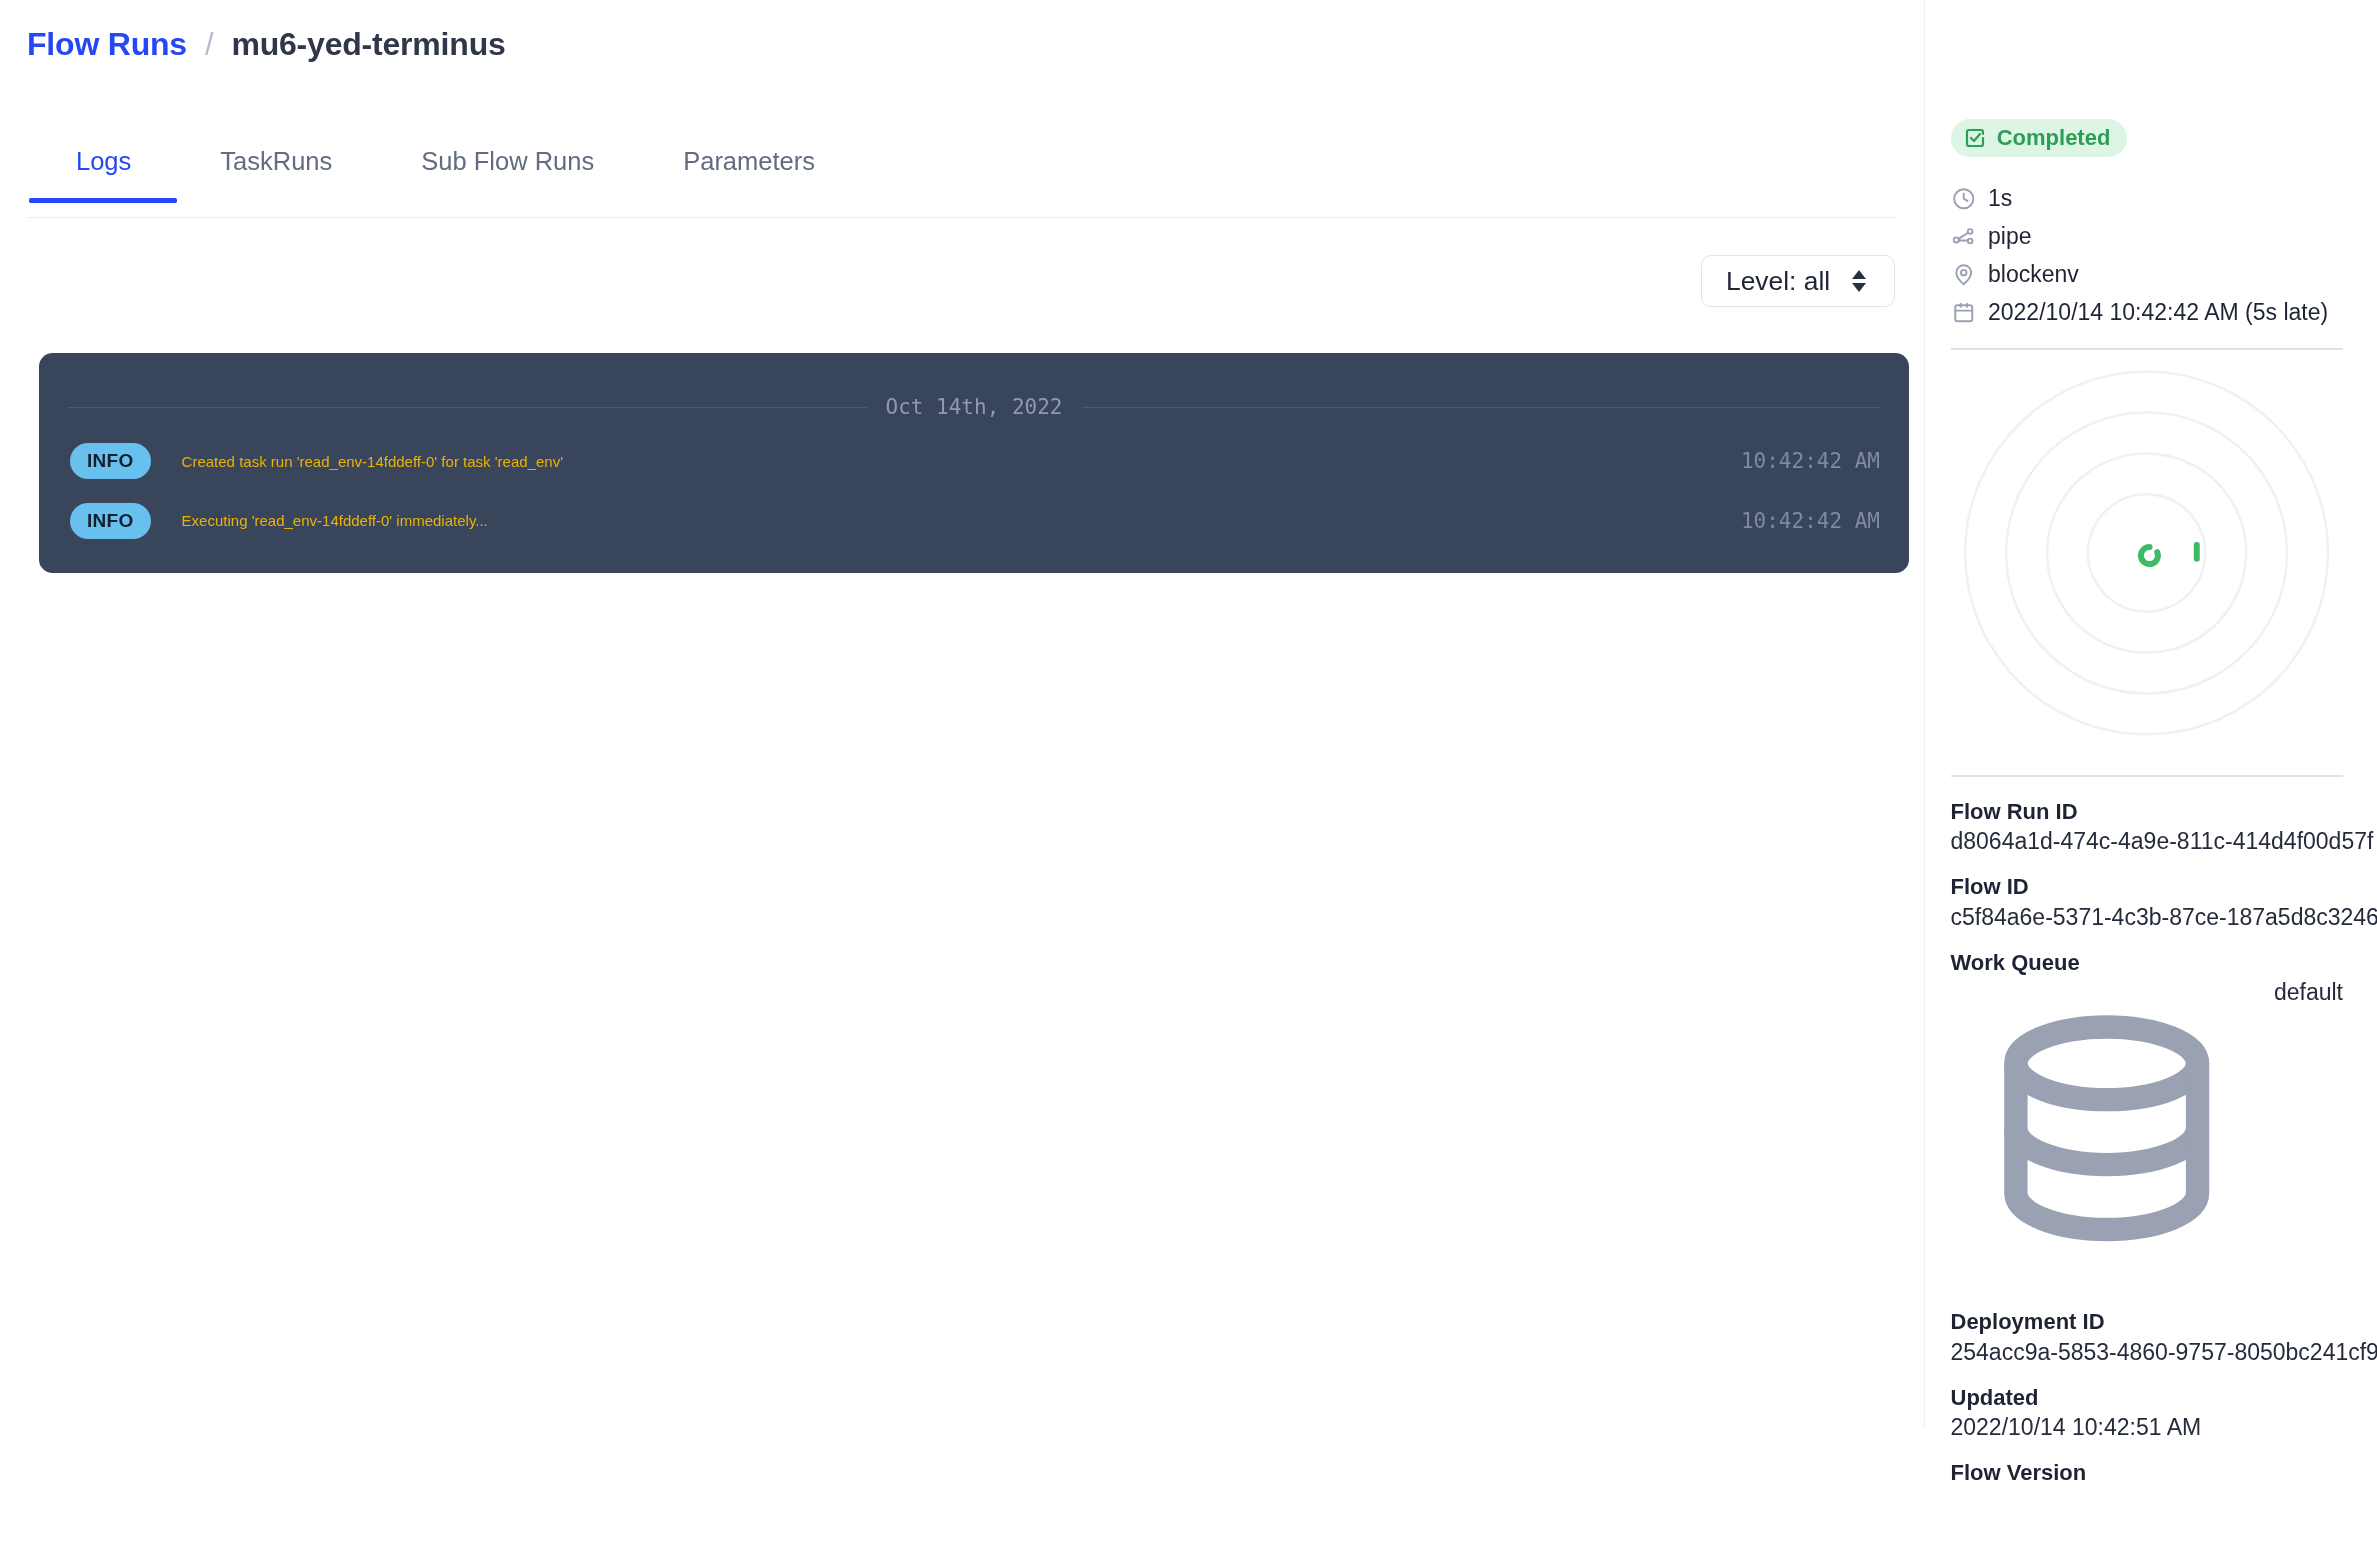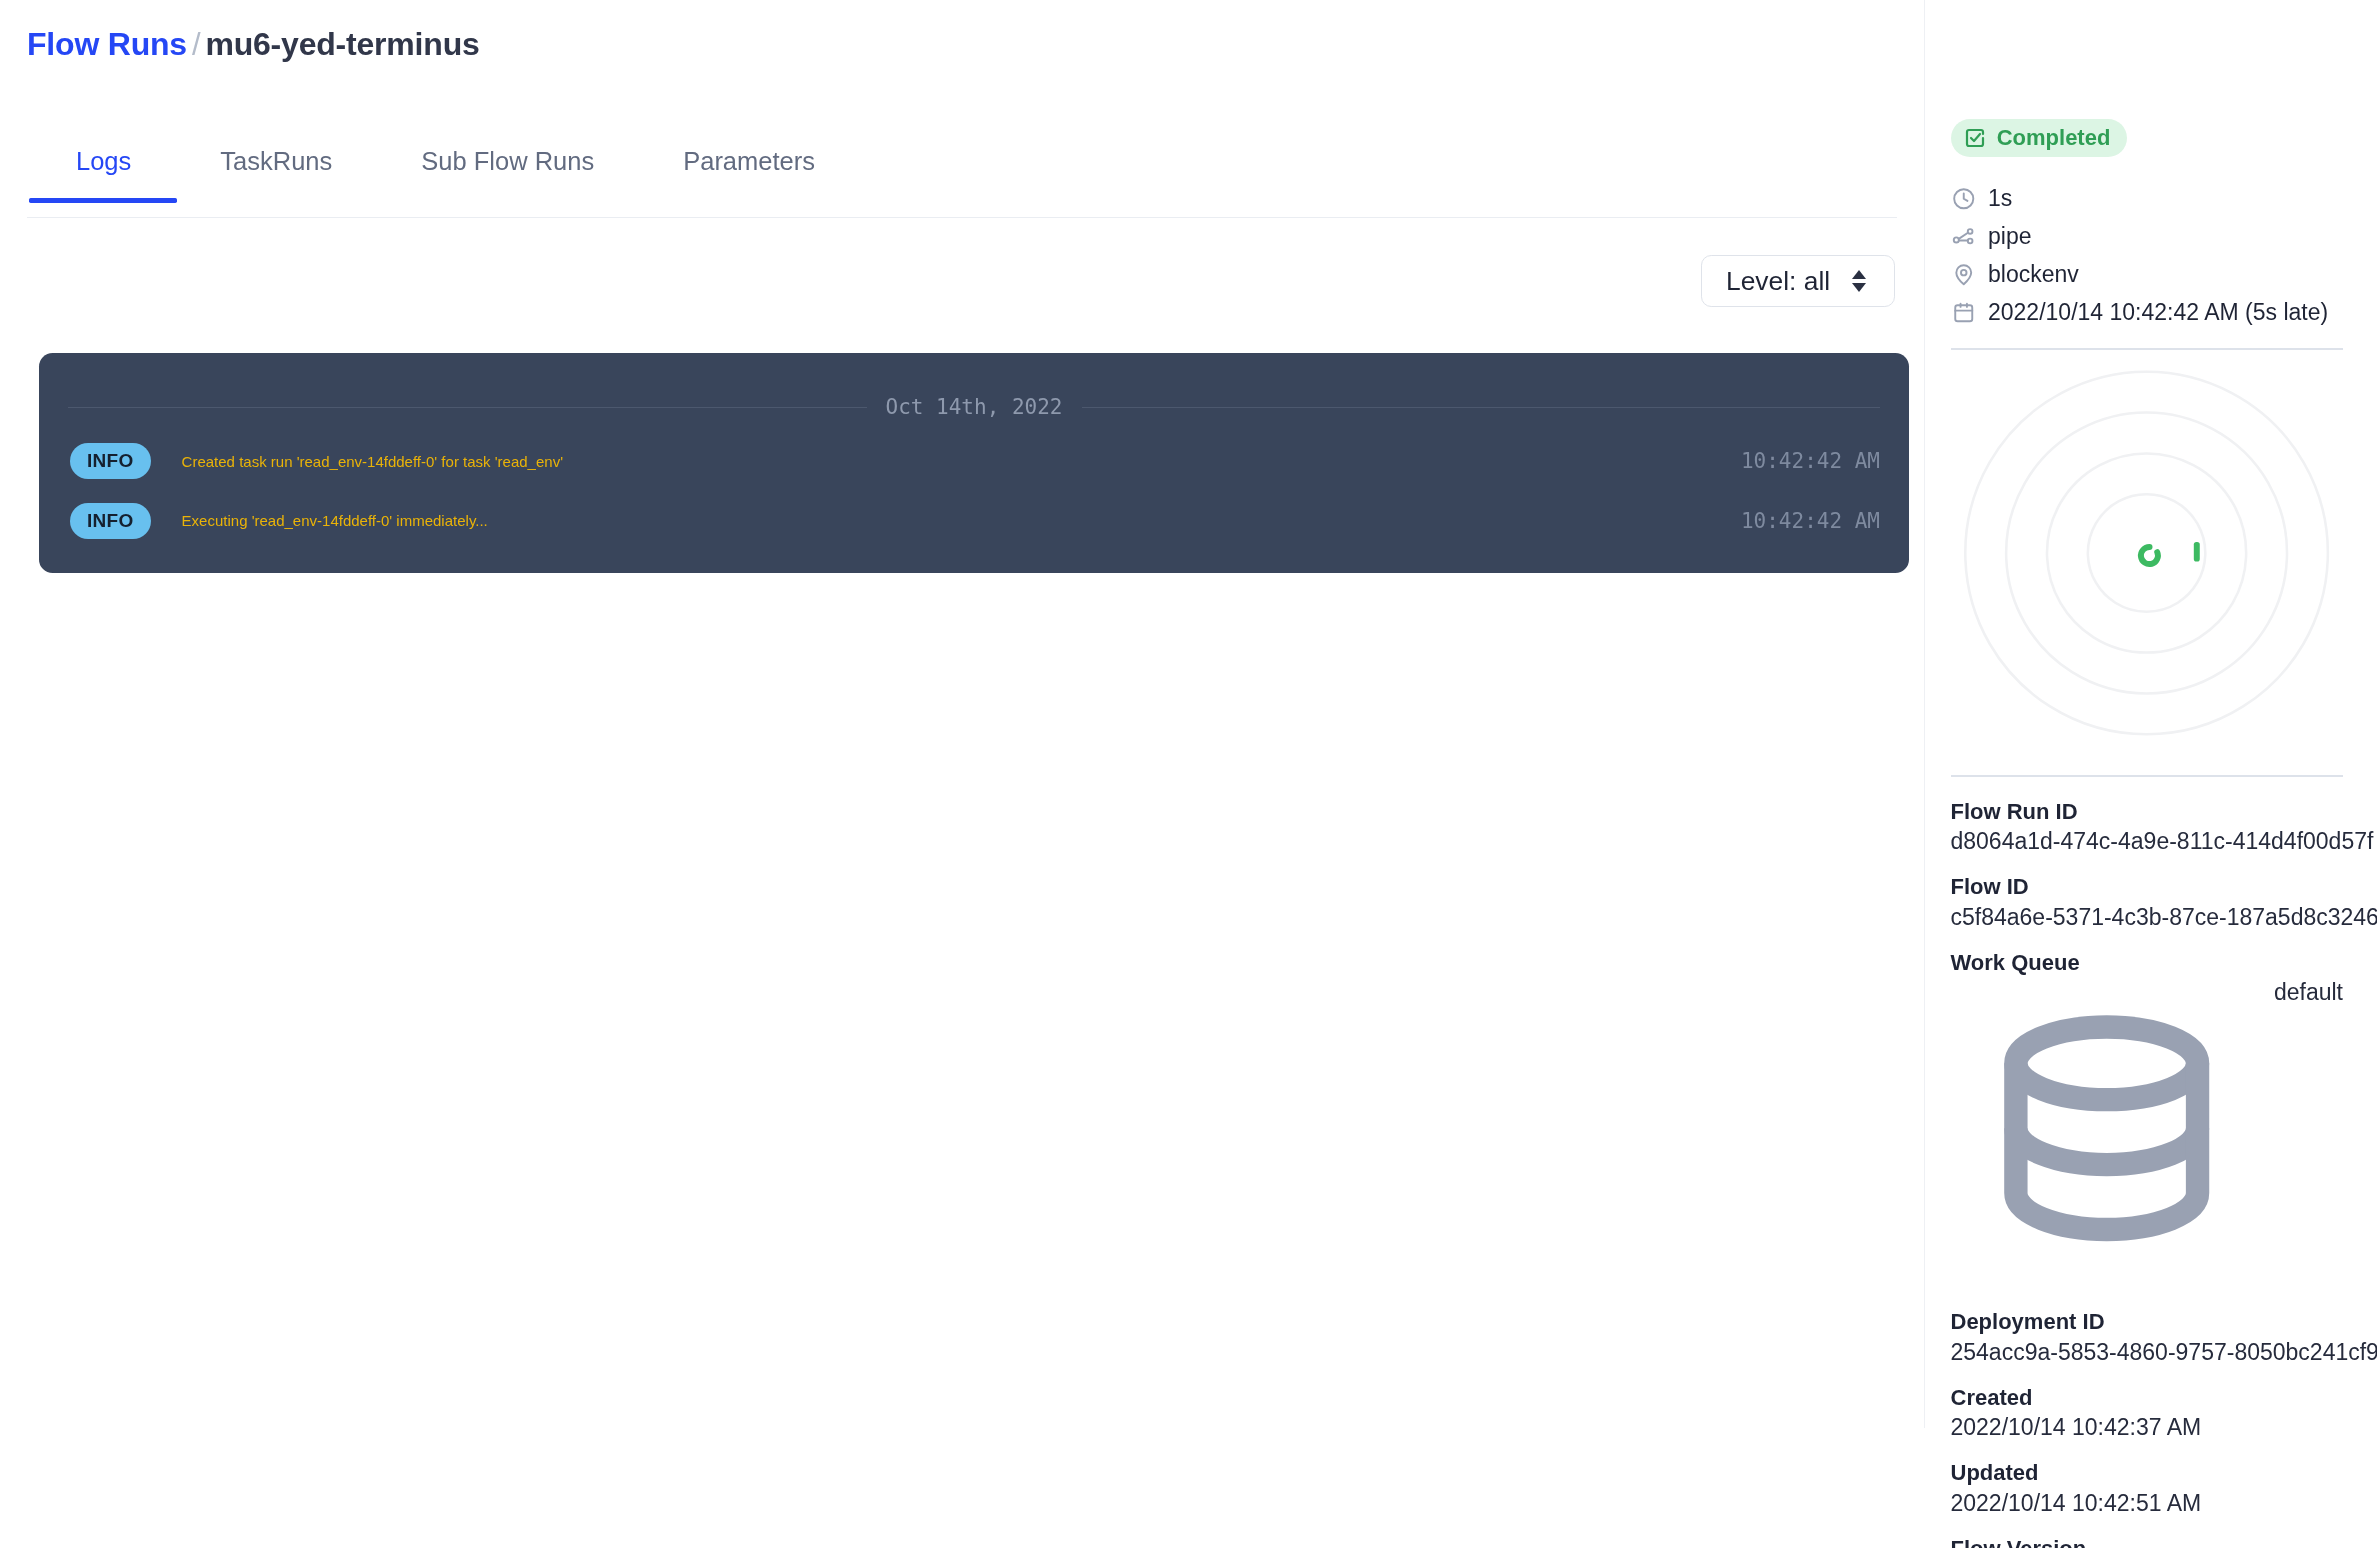--- a/index.html
+++ b/index.html
@@ -10,21 +10,21 @@
     color: #1f2435;
     overflow: hidden;
   }
 
   .page { position: relative; width: 2377px; height: 1548px; }
 
   
   .breadcrumb {
     position: absolute; left: 27px; top: 25.5px;
     font-size: 32px; font-weight: 700; letter-spacing: -0.2px;
-    display: flex; align-items: baseline; gap: 5px;
+    display: flex; align-items: baseline; gap: 18px;
     white-space: nowrap;
   }
   .crumb-link { color: #2547f5; cursor: pointer; }
   .crumb-sep  { color: #b4bcca; font-weight: 400; font-size: 31px; }
   .crumb-current { color: #31374a; }
 
   .kebab-btn {
     position: absolute; right: 30px; top: 25.5px;
     width: 72px; height: 72px;
     border: 1.7px solid #dfe3ea; border-radius: 10.2px;
@@ -286,24 +286,20 @@
           </svg>
           <span>default</span>
         </div>
       </div>
 
       <div class="field">
         <div class="field-label">Deployment ID</div>
         <div class="field-value">254acc9a-5853-4860-9757-8050bc241cf9</div>
       </div>
 
-      <div class="field">
-        <div class="field-label">Created</div>
-        <div class="field-value">2022/10/14 10:42:37 AM</div>
-      </div>
 
       <div class="field">
         <div class="field-label">Updated</div>
         <div class="field-value">2022/10/14 10:42:51 AM</div>
       </div>
 
       <div class="field">
         <div class="field-label">Flow Version</div>
 
       </div>

